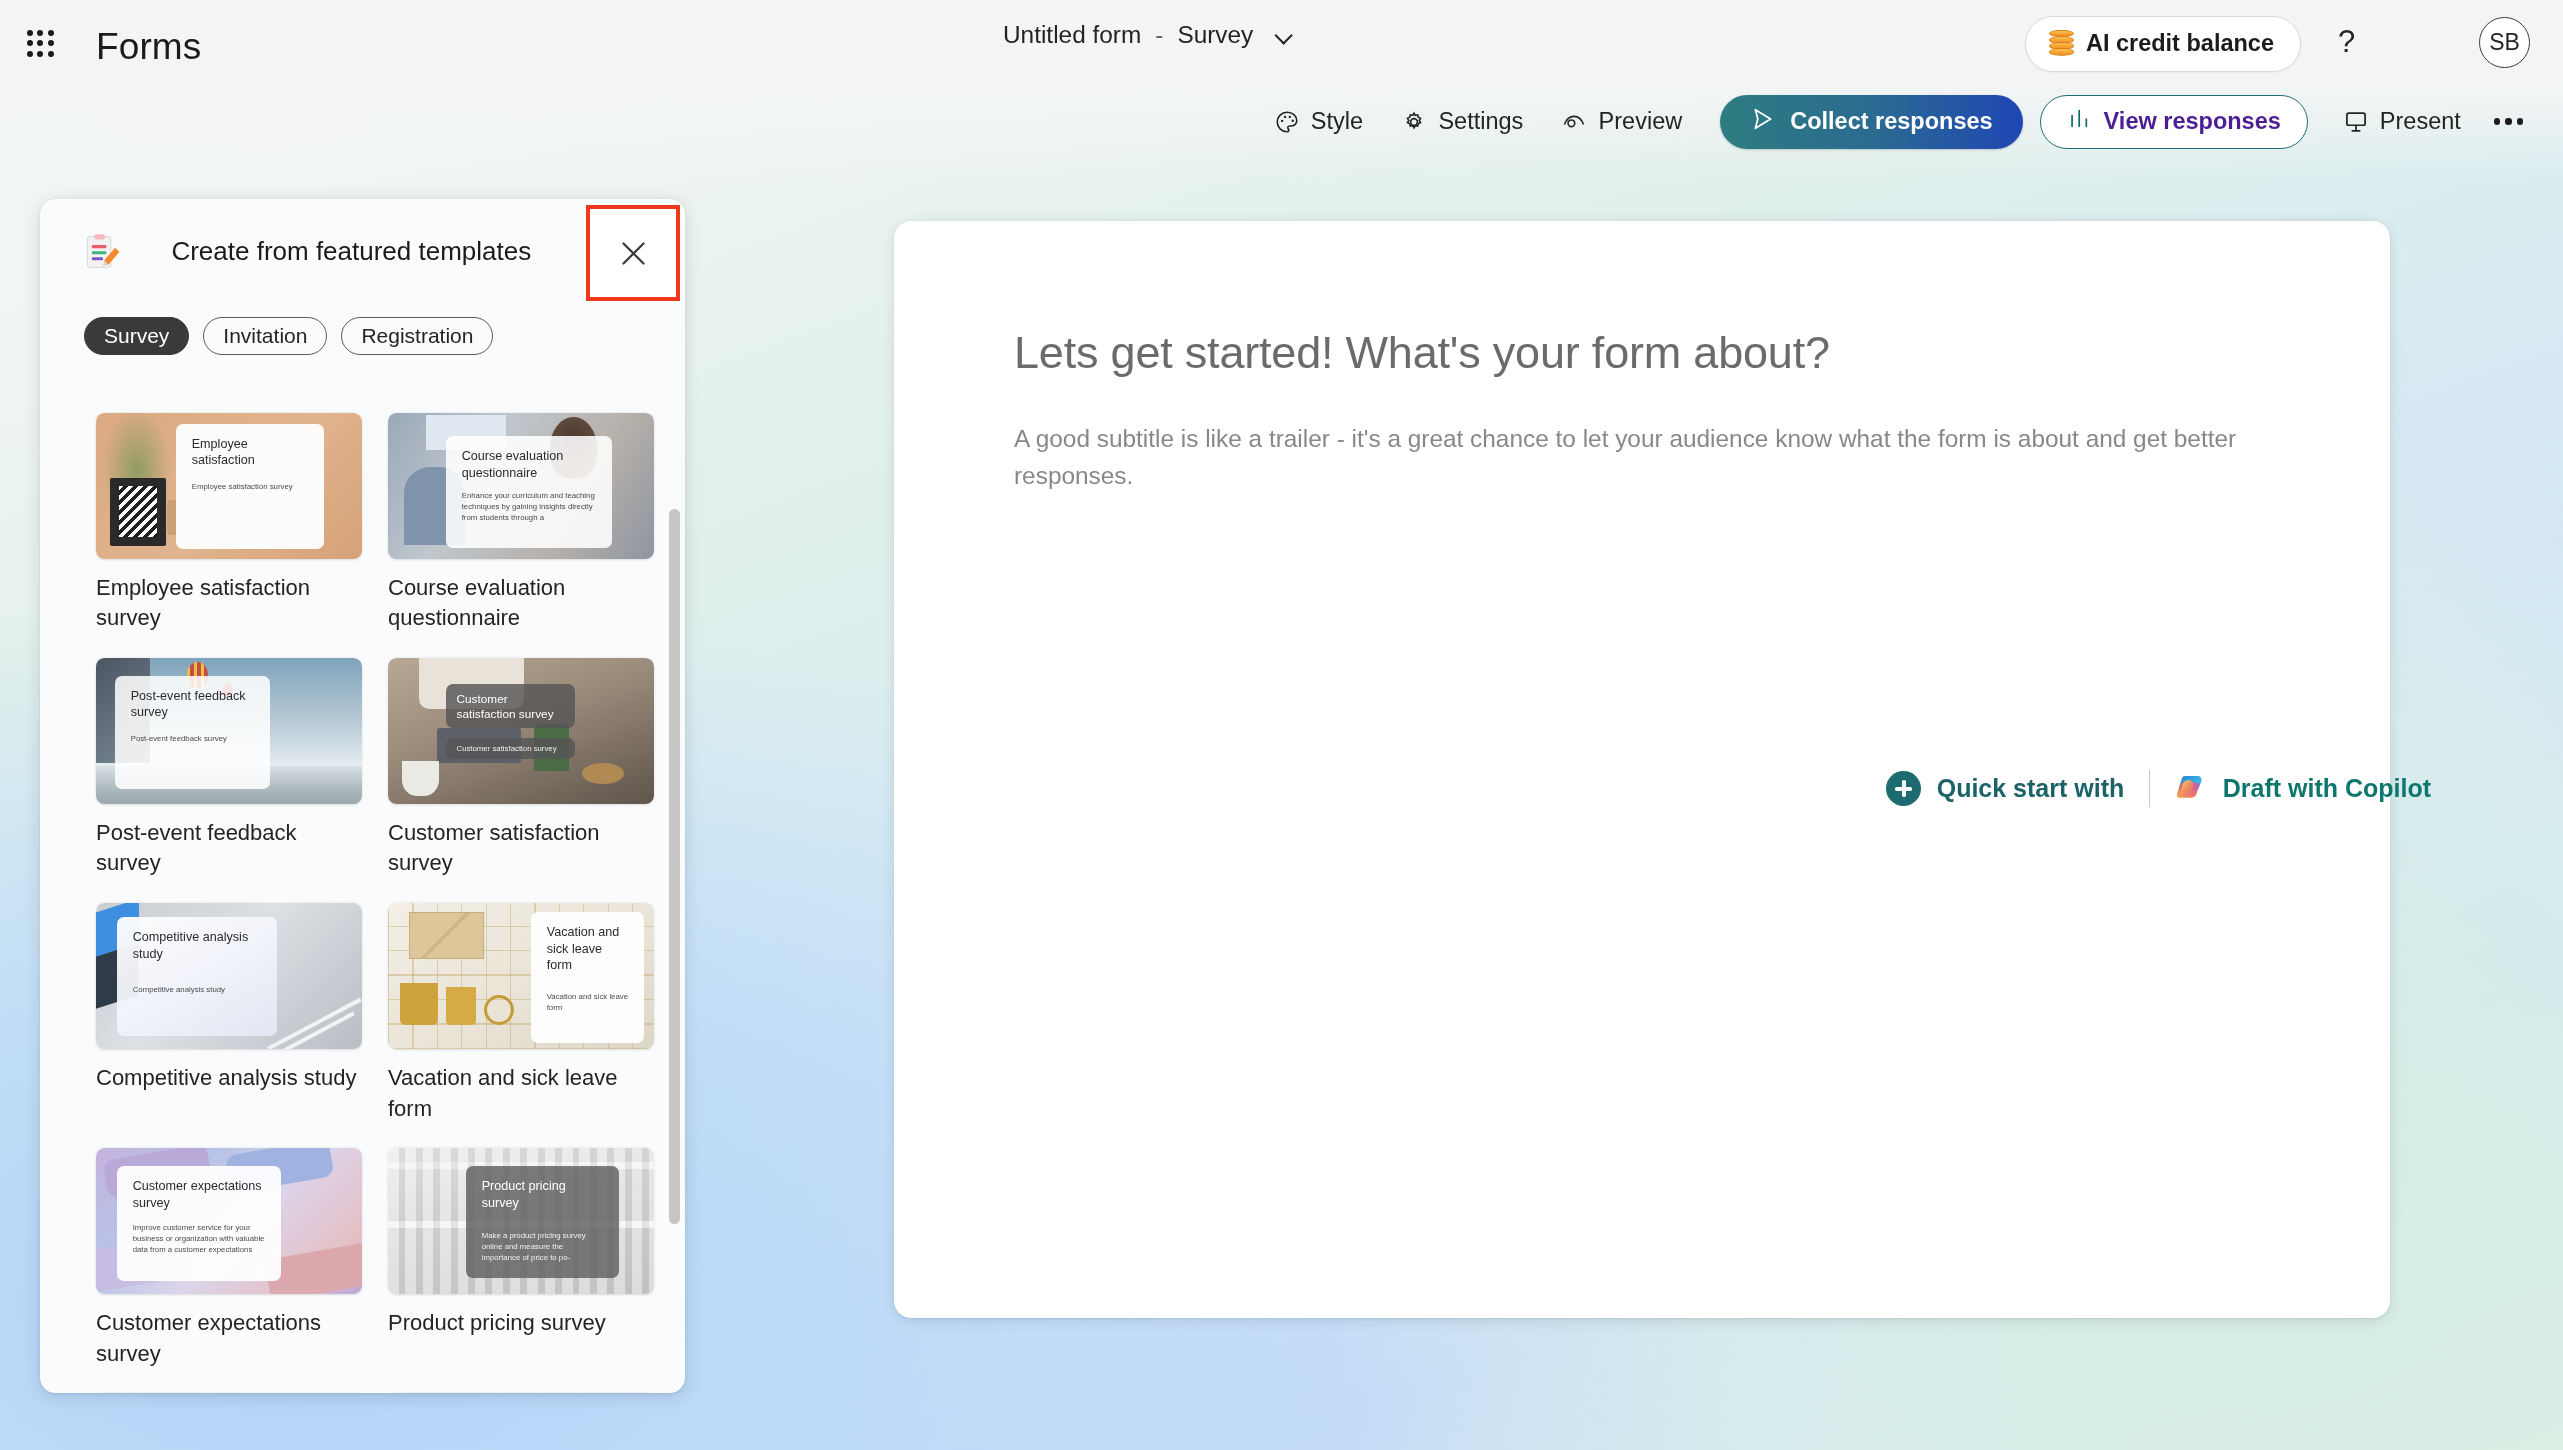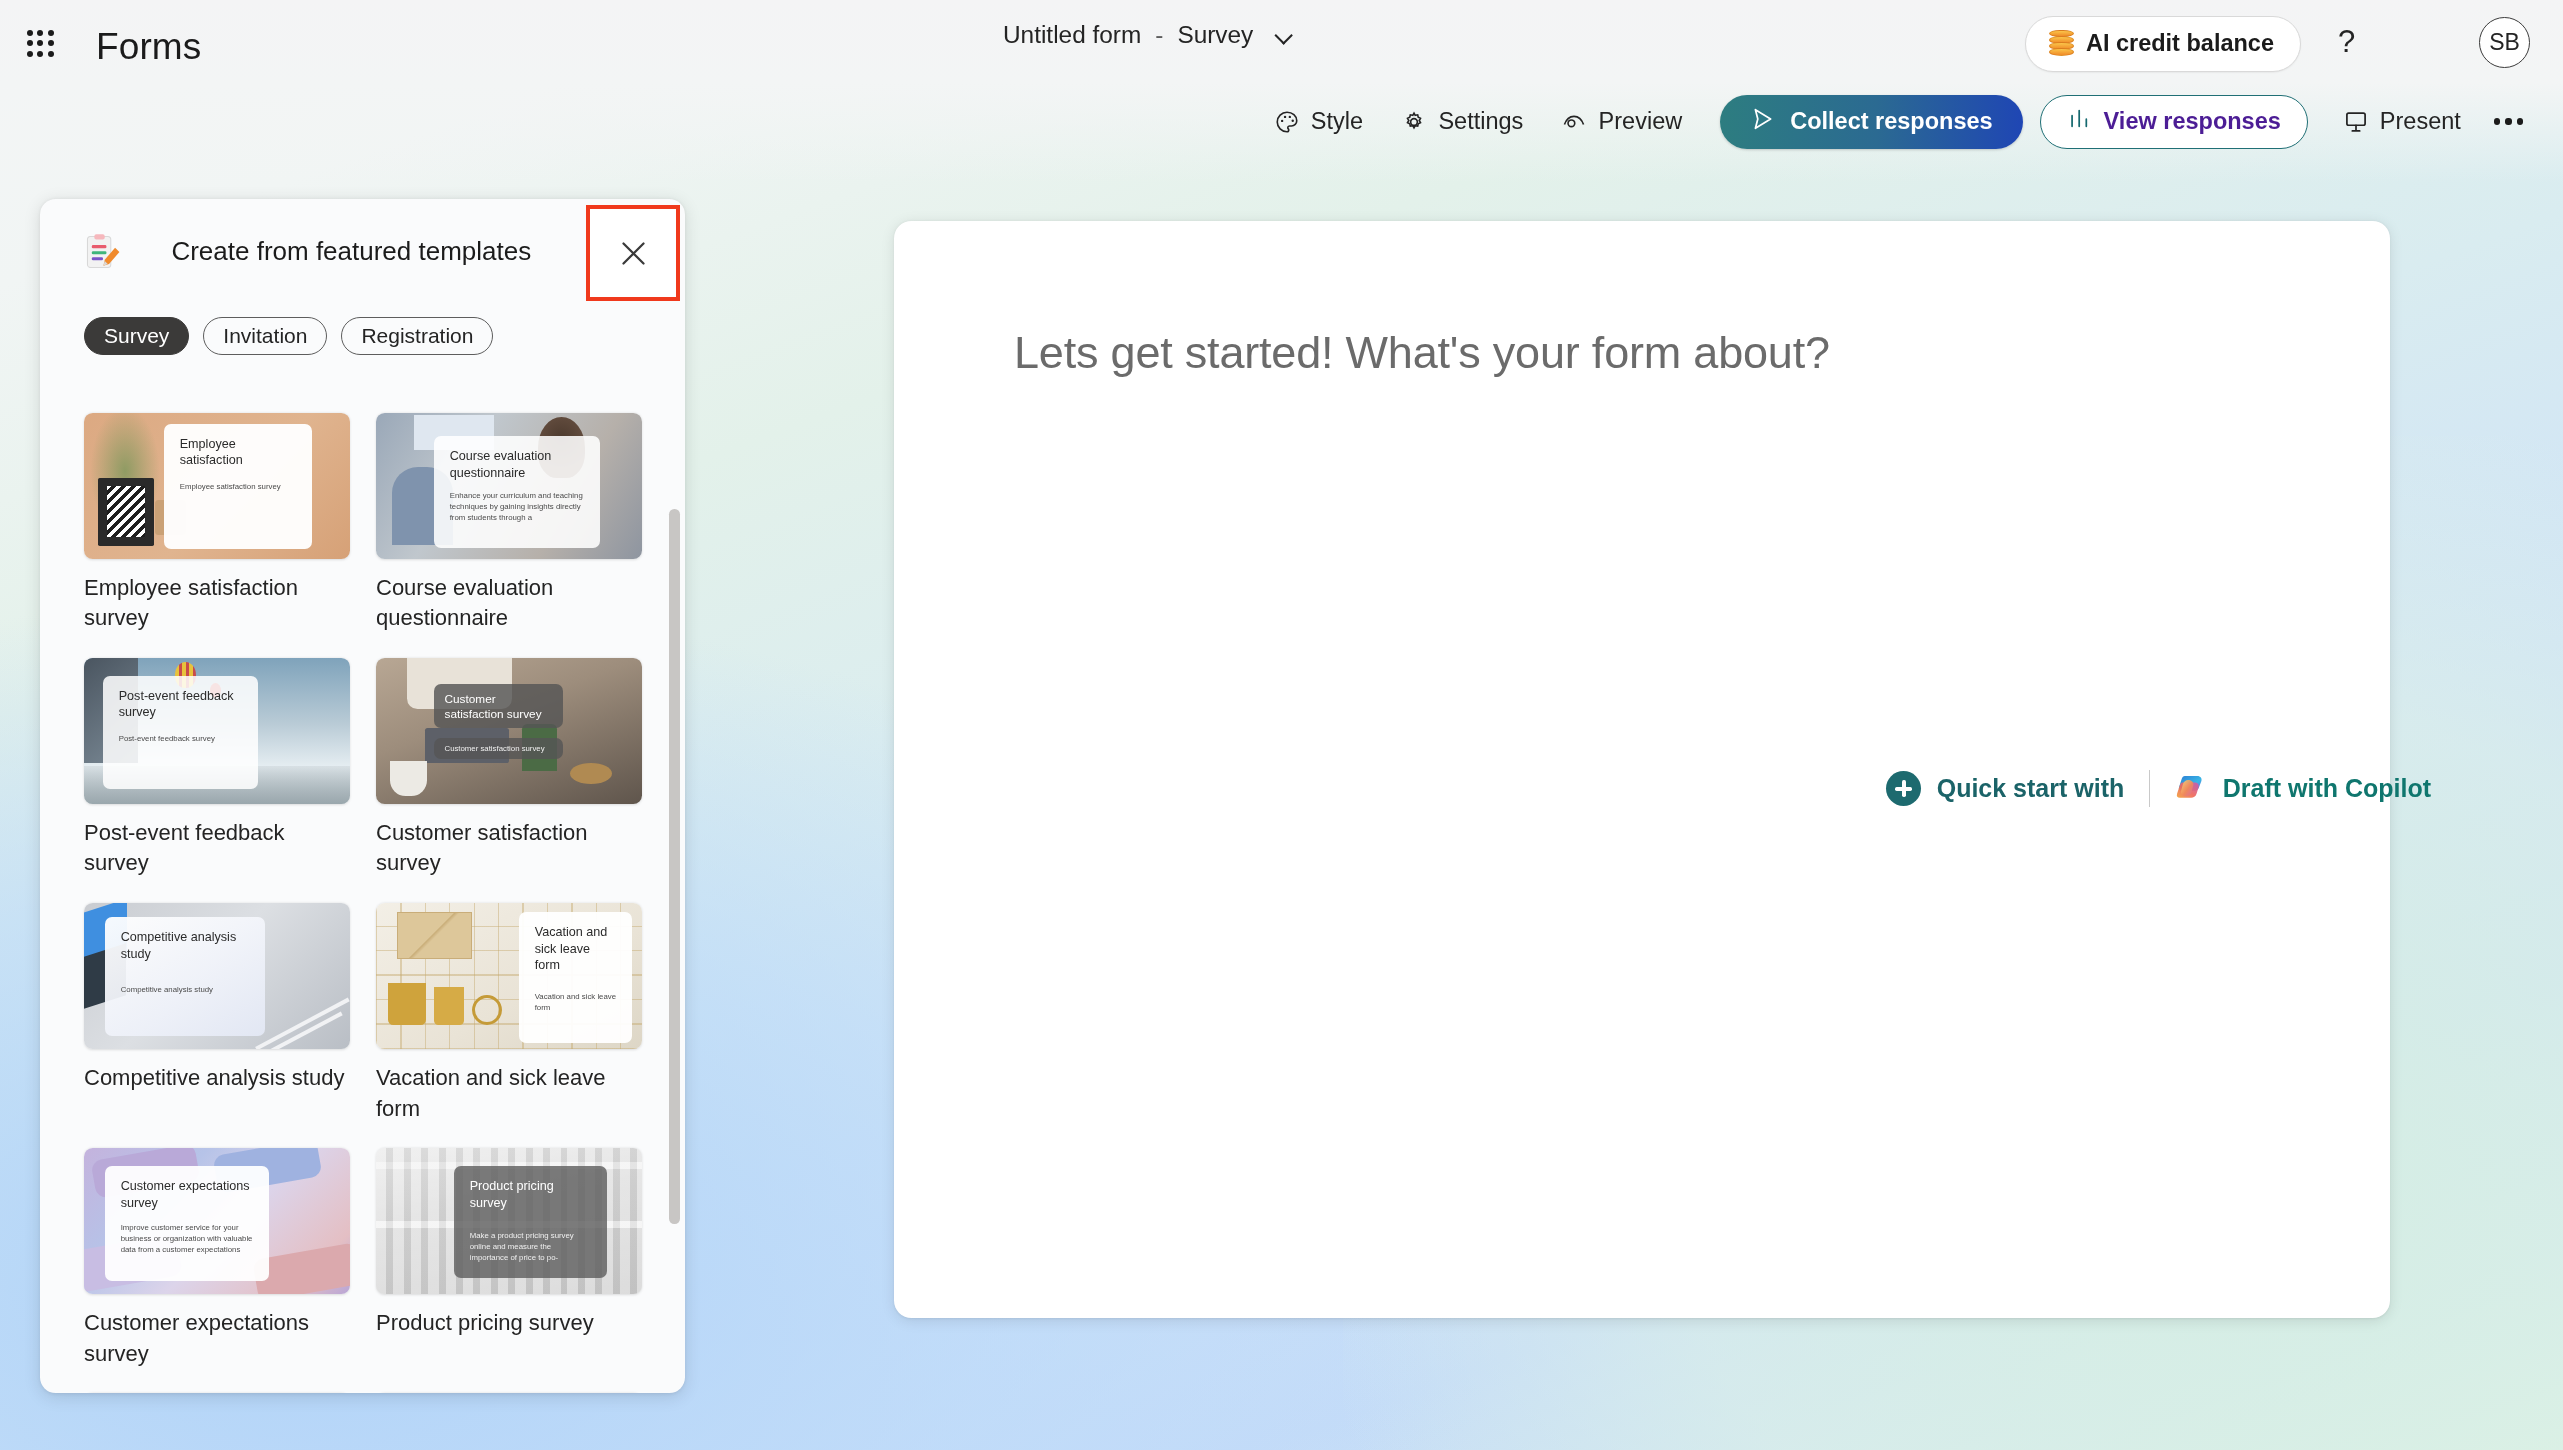--- a/index.html
+++ b/index.html
@@ -167,21 +167,21 @@
   }
   .chip {
     height: 38px; padding: 0 19px; border-radius: 21px;
     display:flex; align-items:center; justify-content:center;
     font-size: 21px; cursor:pointer; white-space:nowrap;
   }
   .chip.active { background:#3b3a39; color:#ffffff; border:1.3px solid #3b3a39; }
   .chip.idle   { background:#fafbfc; color:#242424; border:1.3px solid #5d5d5d; }
 
   .tpl-scroll {
-    position:absolute; left: 0; top: 179px; width: 645px; height: 1016px;
+    position:absolute; left: 12px; top: 179px; width: 645px; height: 1016px;
     overflow: hidden;
   }
   .tpl-grid {
     padding: 35px 44px 0 44px;
     display:grid; grid-template-columns: repeat(2, 266px);
     column-gap: 26px; row-gap: 0;
   }
   .tpl-cell { width: 266px; }
   .tpl-thumb {
     width: 266px; height: 146px; border-radius: 8.7px;
@@ -537,20 +537,21 @@
       </div>
 
     </div>
   </div>
 
   <div class="tpl-scrollbar"></div>
 </div>
 
 <div class="form-card">
   <div class="form-title">Lets get started! What's your form about?</div>
+  <div class="form-subtitle">A good subtitle is like a trailer - it's a great chance to let your audience know what the form is about and get better responses.</div>
 
   <div class="form-actions">
     <div class="qs-wrap">
       <span class="qs-plus"></span>
       <span class="qs-label">Quick start with</span>
     </div>
     <div class="act-div"></div>
     <div class="cp-wrap">
       <span>
         <svg width="33" height="33" viewBox="0 0 40 40">

